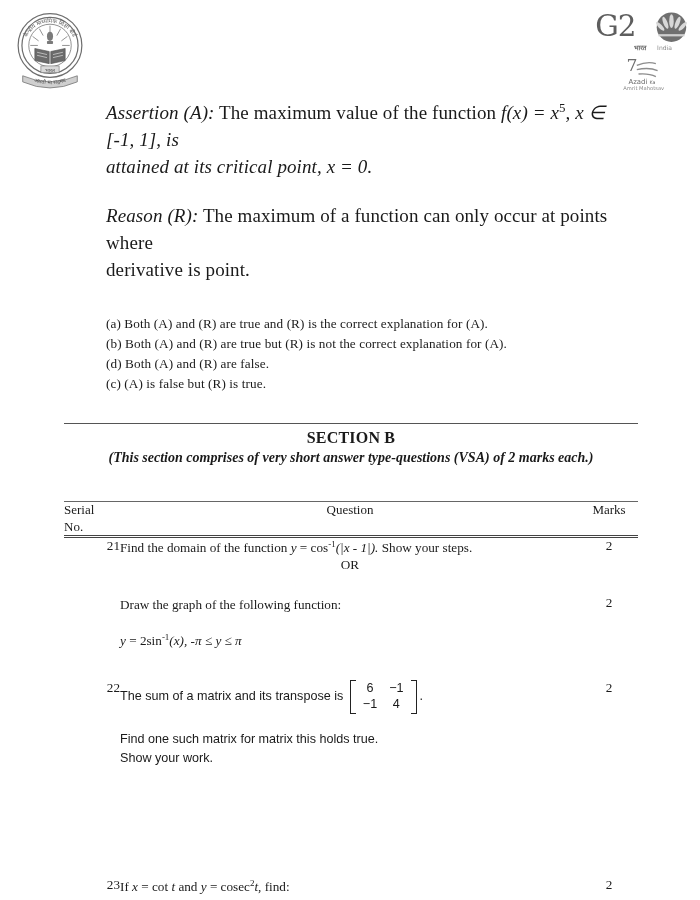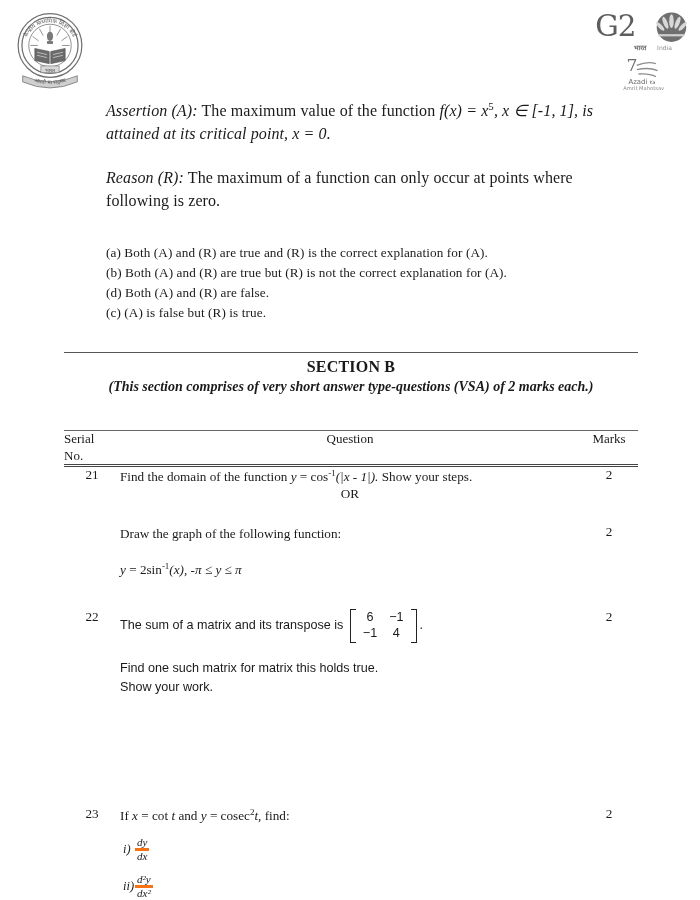--- a/index.html
+++ b/index.html
@@ -36,21 +36,21 @@
     width: 104px;
     height: 88px;
   }
 
   
   .content {
     padding: 0 62px 0 64px;
   }
 
   .para {
-    font-size: 16px;
+    font-size: 19px;
     line-height: 1.42;
     margin: 0;
     text-align: left;
     letter-spacing: 0.1px;
   }
   .assertion-block { margin-top: 4px; margin-left: 42px; }
   .reason-block { margin-top: 22px; margin-left: 42px; }
   .lead-italic { font-style: italic; }
 
   .options {
@@ -134,21 +134,21 @@
   .th-marks {
     font-size: 13px;
     text-align: center;
     vertical-align: bottom;
     padding-bottom: 2px;
   }
 
   .qnum {
     font-size: 13.2px;
     padding-top: 5px;
-    text-align: center;
+    text-align: right;
   }
   .qmarks {
     font-size: 13.2px;
     padding-top: 5px;
     text-align: center;
   }
   .qbody {
     font-size: 13.2px;
     padding-top: 5px;
     padding-left: 42px;
@@ -311,21 +311,21 @@
       <span class="lead-italic">Assertion (A):</span>
       <span>The maximum value of the function </span><span class="mi">f(x) = x</span><sup>5</sup><span class="mi">, x ∈ [-1, 1], is</span><br>
       <span class="mi">attained at its critical point, x = 0.</span>
     </p>
   </div>
 
   <div class="reason-block">
     <p class="para">
       <span class="lead-italic">Reason (R):</span>
       <span>The maximum of a function can only occur at points where</span><br>
-      <span>following is zero.</span>
+      <span>derivative is point.</span>
     </p>
   </div>
 
   <div class="options">
     <div class="option-line">(a) Both (A) and (R) are true and (R) is the correct explanation for (A).</div>
     <div class="option-line">(b) Both (A) and (R) are true but (R) is not the correct explanation for (A).</div>
     <div class="option-line">(d) Both (A) and (R) are false.</div>
     <div class="option-line">(c) (A) is false but (R) is true.</div>
   </div>
 

